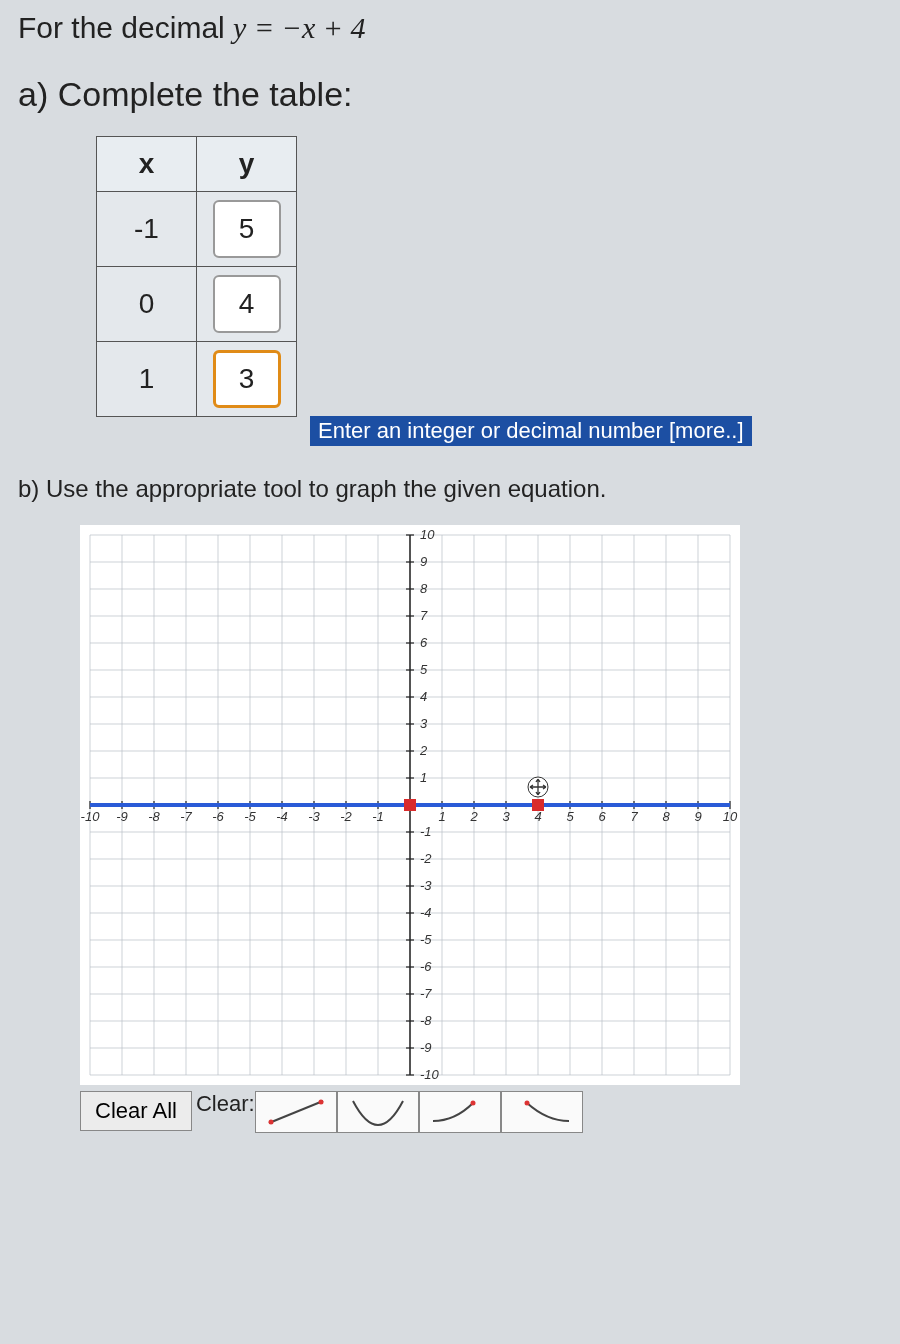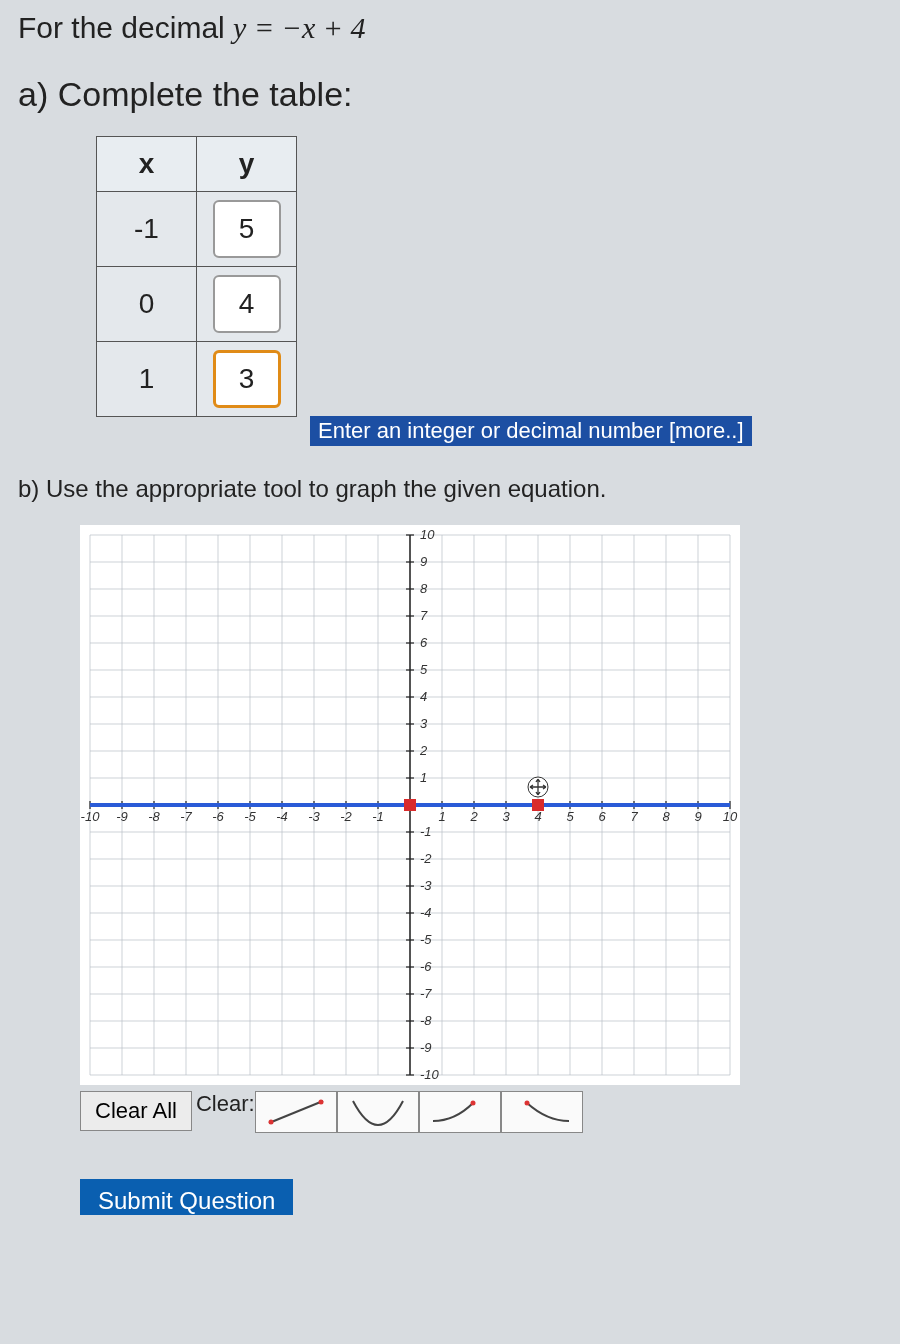--- a/index.html
+++ b/index.html
@@ -273,14 +273,13 @@
       </svg>
     </span>
     <span class="tool-btn">
       <svg width="70" height="30">
         <path d="M20 6 Q40 24 62 24" stroke="#444" stroke-width="2" fill="none"></path>
         <circle cx="20" cy="6" r="2.5" fill="#d33"></circle>
       </svg>
     </span>
   </div>
 
-  <button class="submit-btn">Submit Question</button>
 </div>
 
 </body></html>

